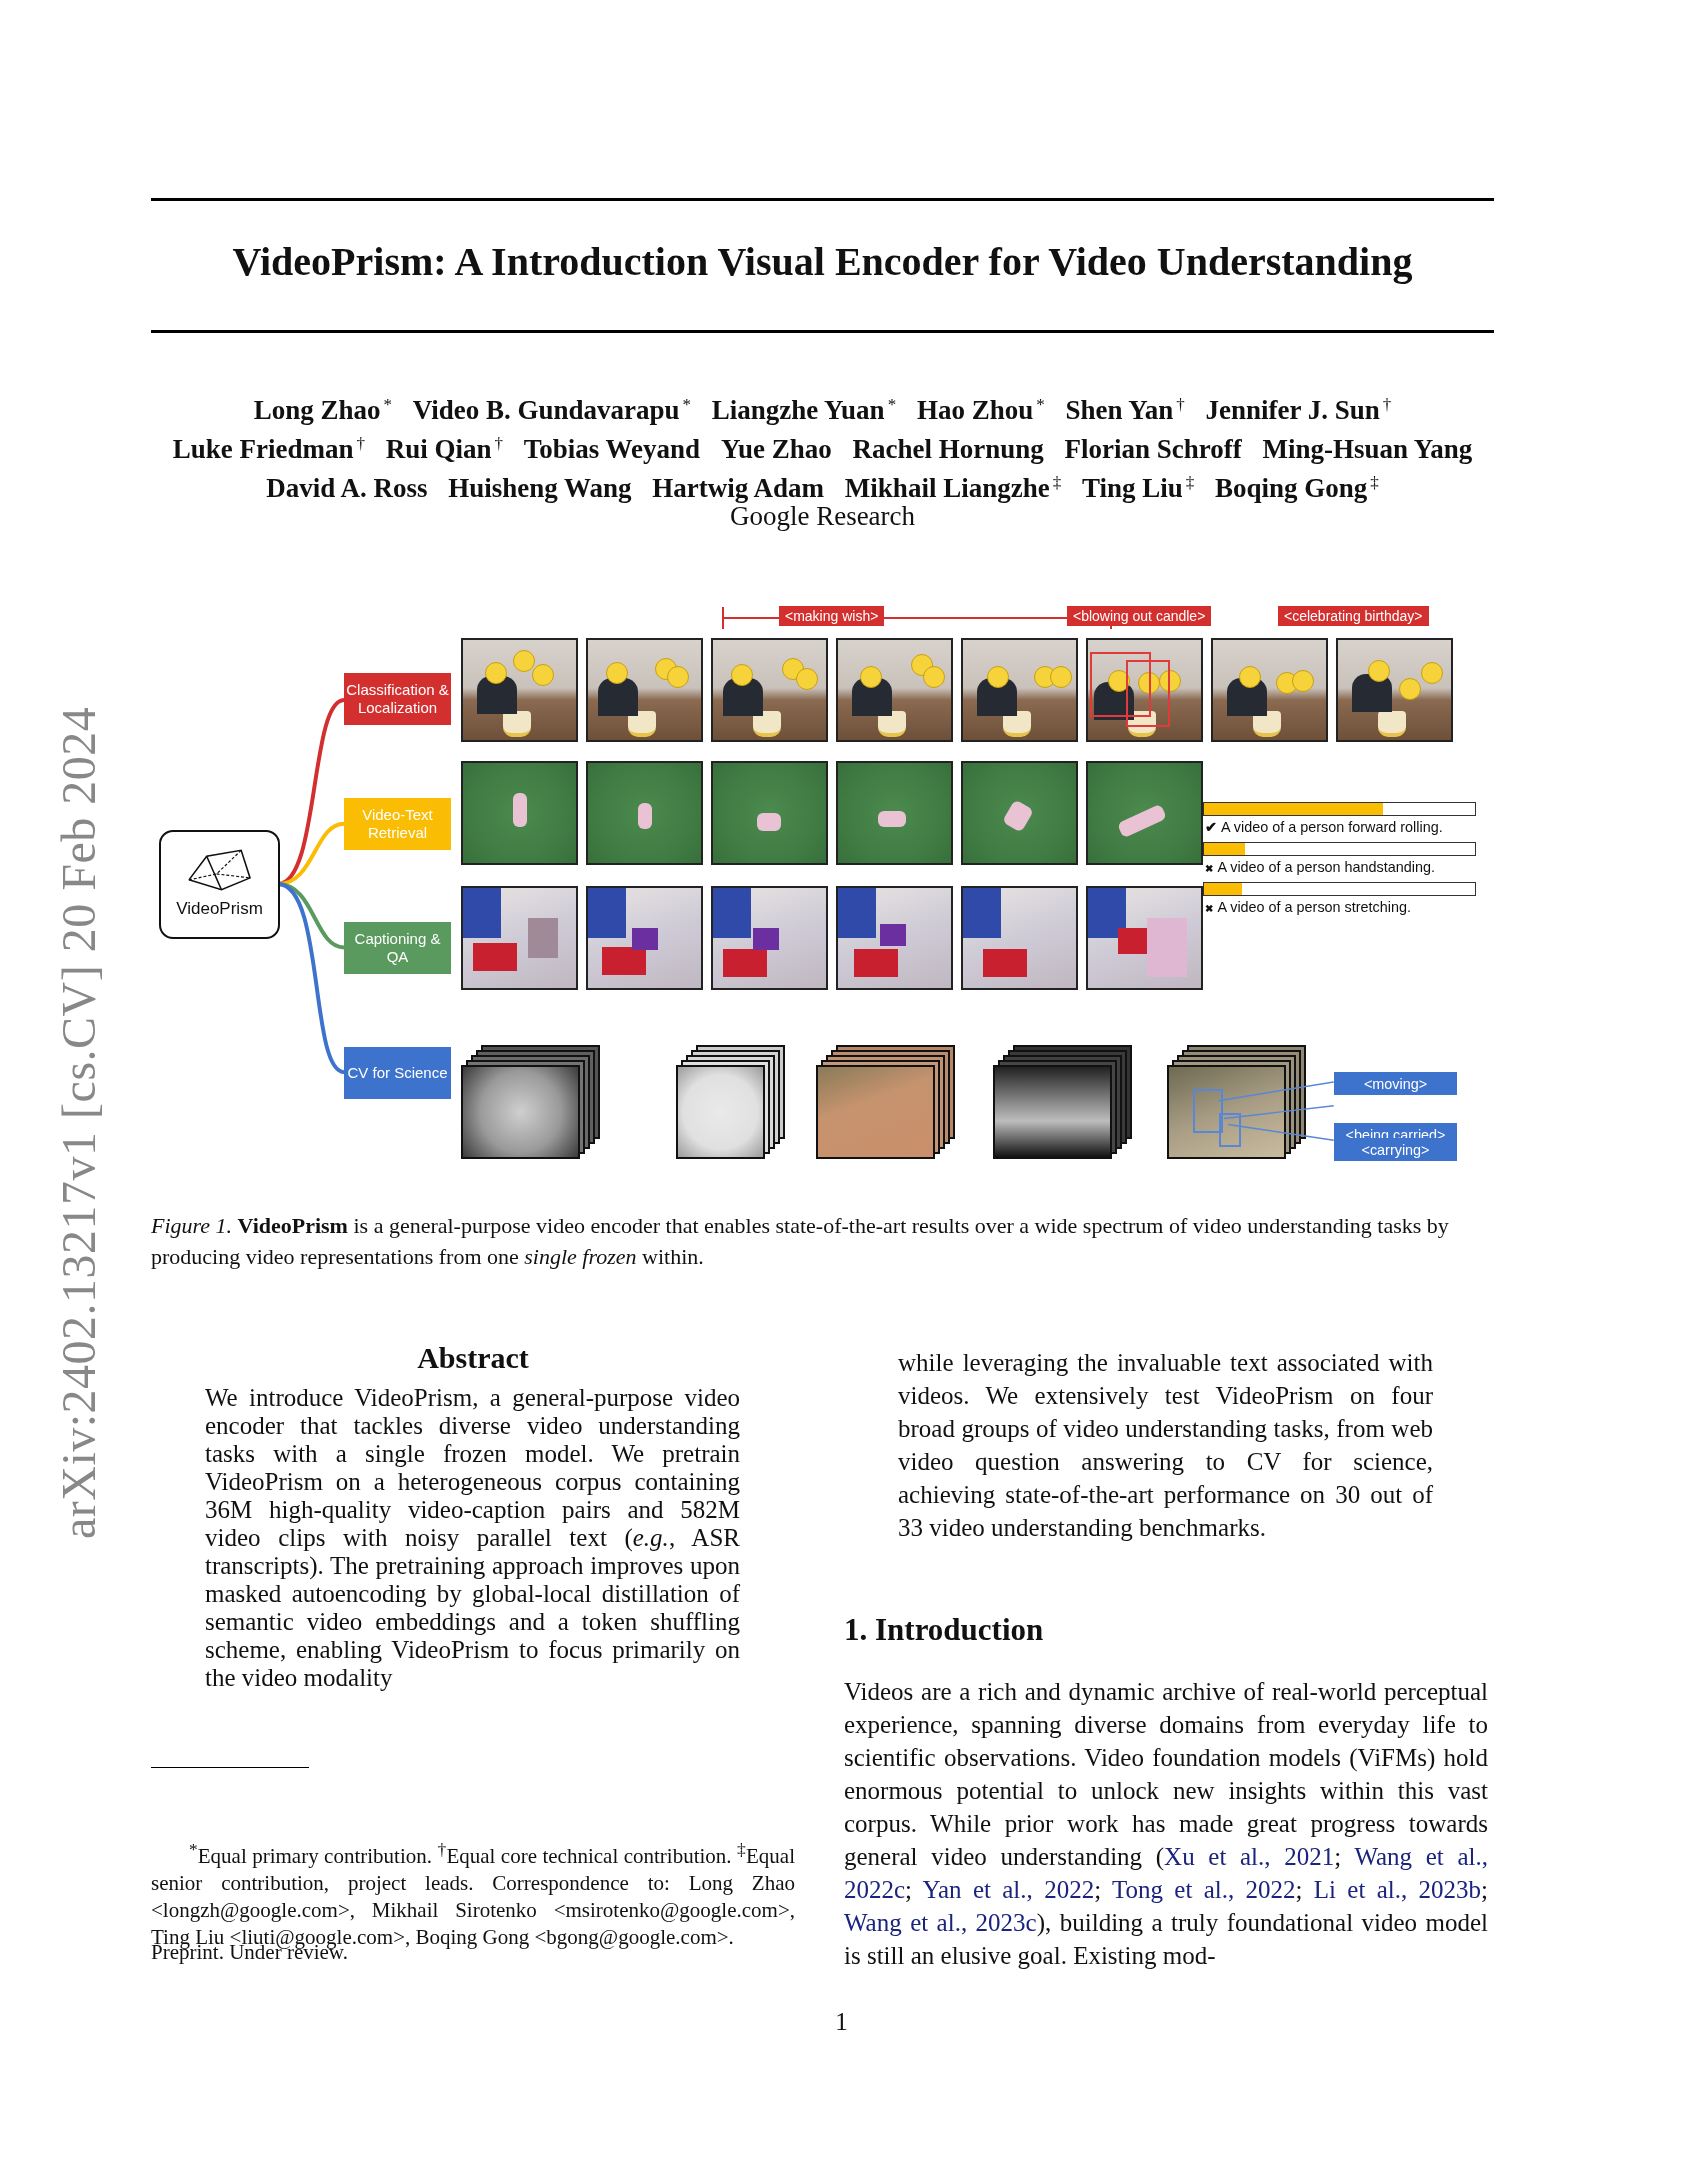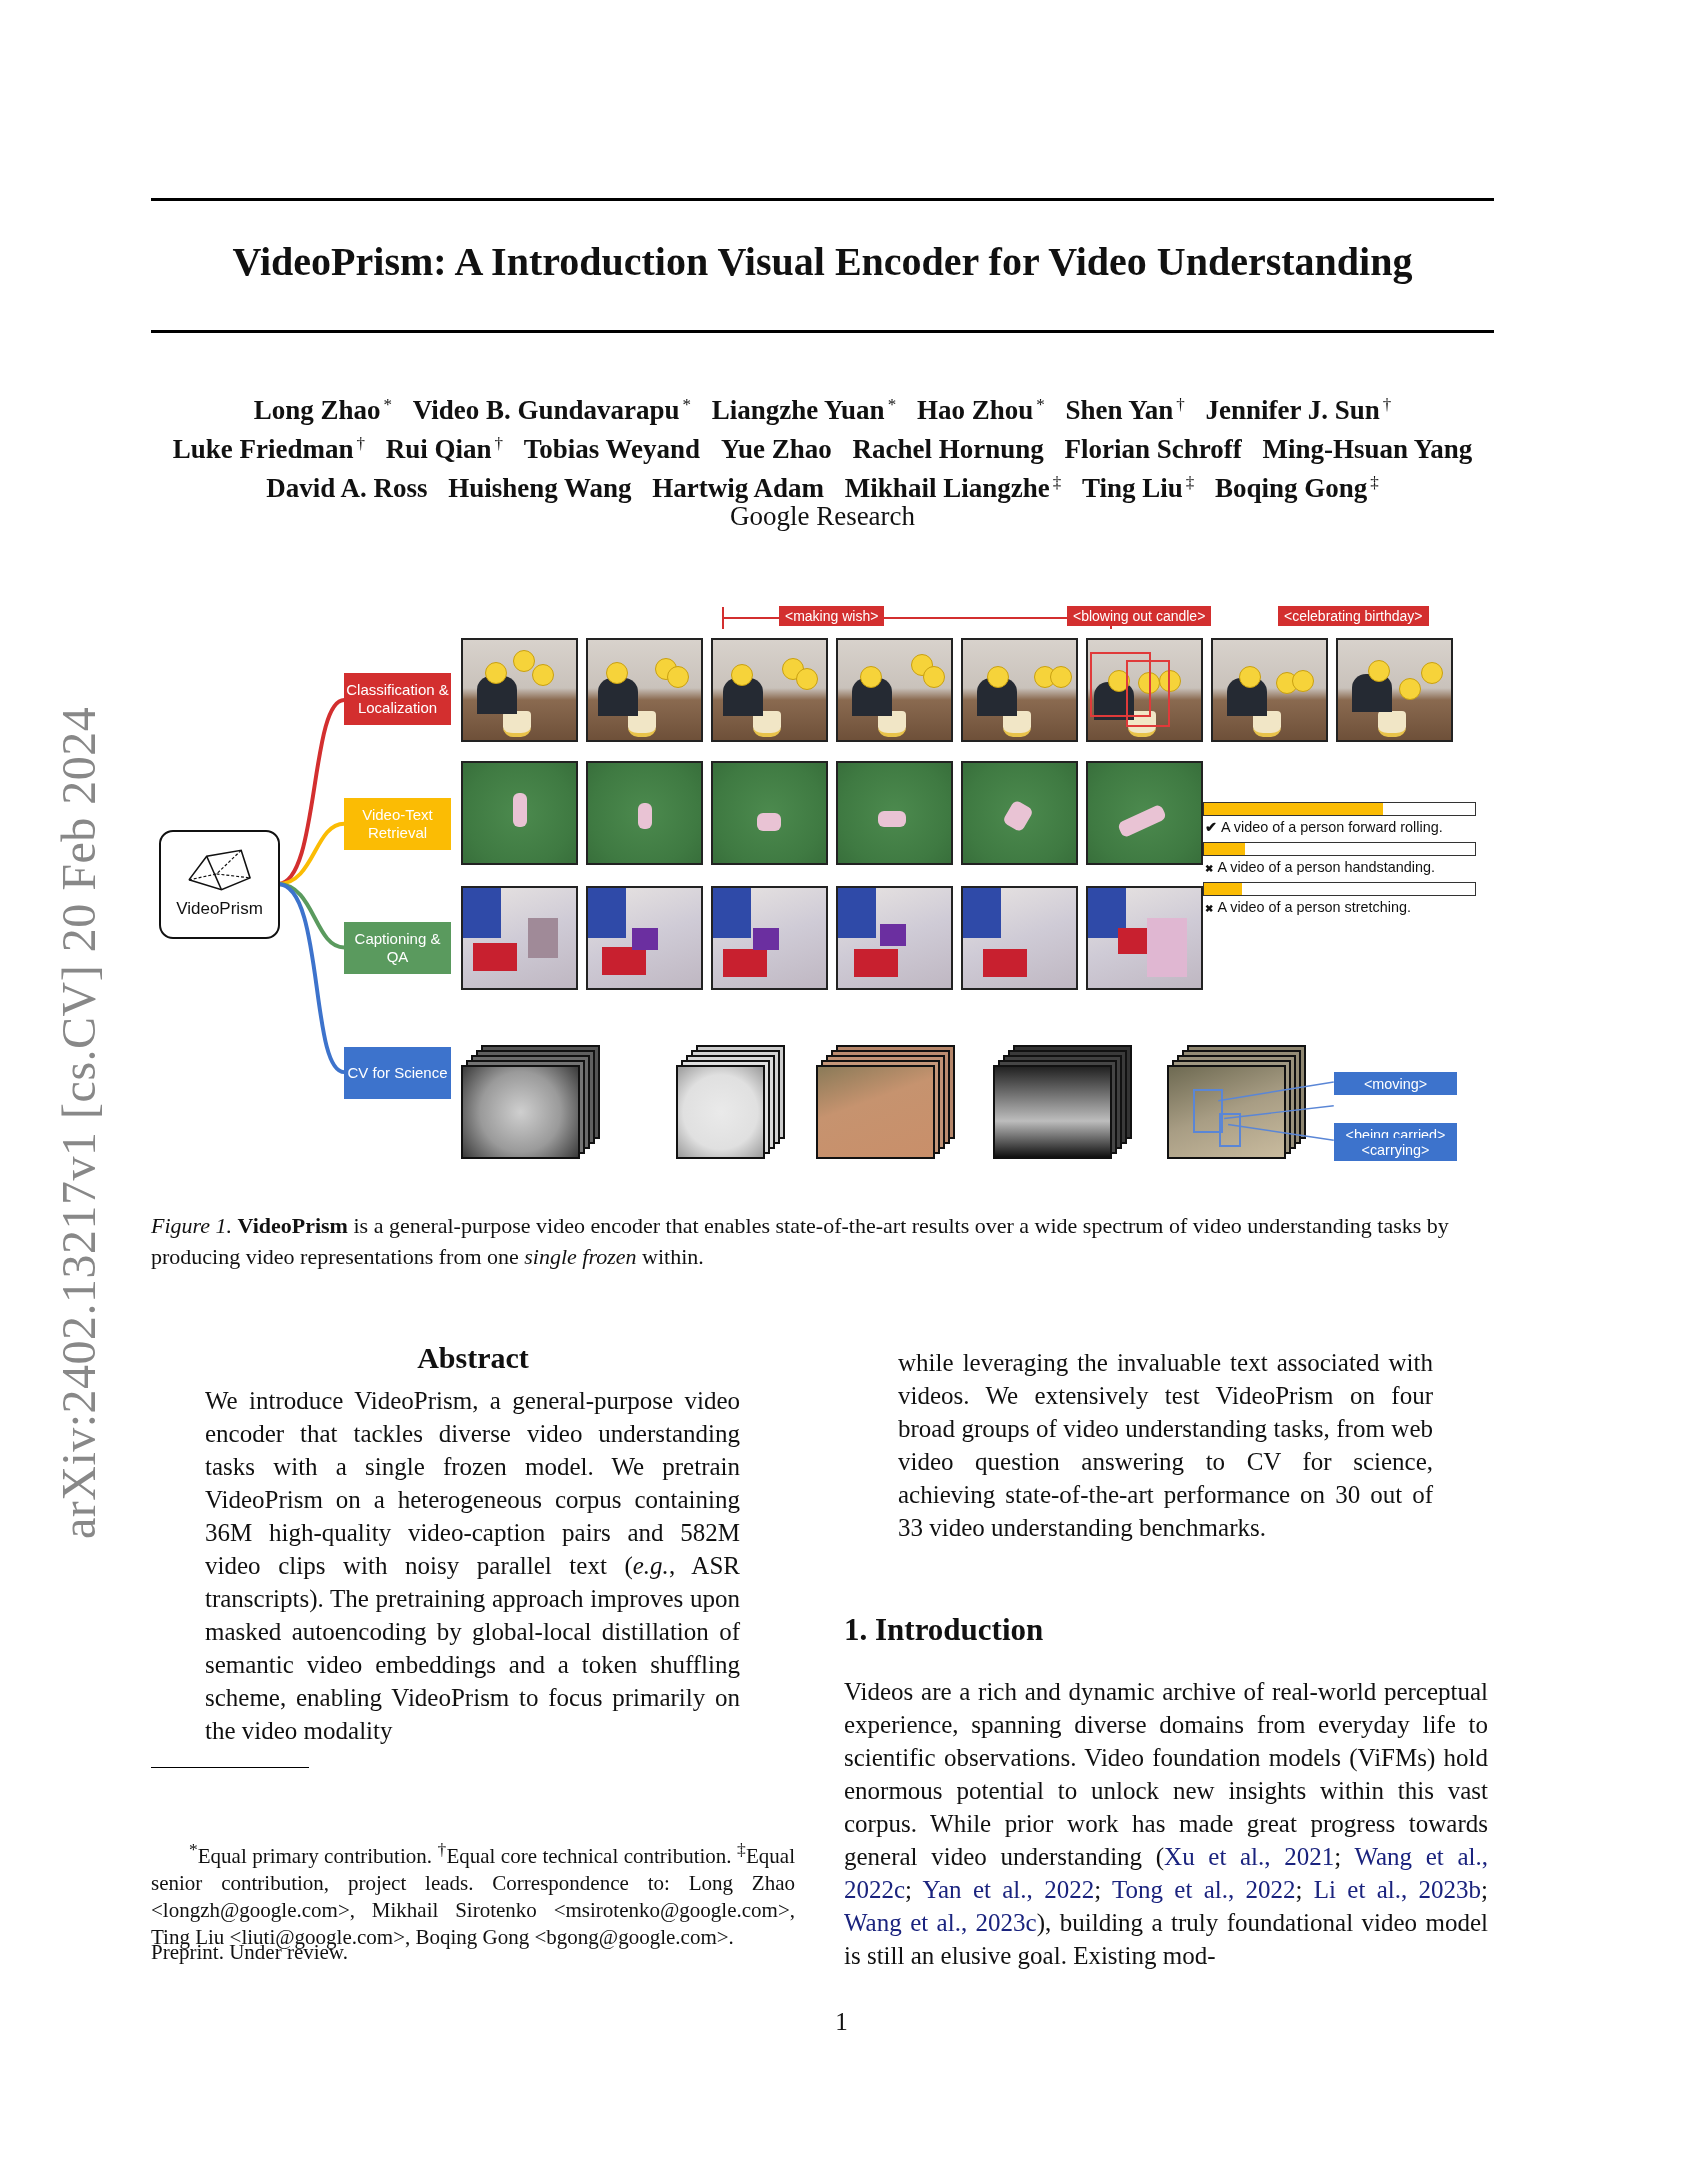--- a/index.html
+++ b/index.html
@@ -72,21 +72,21 @@
   .act-tag { position: absolute; left: 1183px; width: 123px; height: 23px; background: #3d73cc; color: #fff; font-size: 14.4px;
     display: flex; align-items: center; justify-content: center; }
 
   .caption { position: absolute; left: 151px; width: 1343px; top: 1210px; font-size: 22px; line-height: 31px; }
   .caption i { font-style: italic; }
 
   
   .col-left { position: absolute; left: 151px; width: 644px; }
   .col-right { position: absolute; left: 844px; width: 644px; }
   .abstract-title { top: 1341px; text-align: center; font-size: 30px; font-weight: bold; }
-  .abstract-left { left: 205px; width: 535px; top: 1384px; font-size: 25px; line-height: 33px; text-align: justify; }
+  .abstract-left { left: 205px; width: 535px; top: 1384px; font-size: 25px; line-height: 28px; text-align: justify; }
   .abstract-right { left: 898px; width: 535px; top: 1346px; font-size: 25px; line-height: 33px; text-align: justify; }
   .footnote-rule { position: absolute; left: 151px; top: 1767px; width: 158px; height: 1px; background: #000; }
   .footnote { top: 1808px; font-size: 21px; line-height: 27px; text-align: justify; margin-top: 28px; }
   .footnote .ind { display: inline-block; width: 38px; }
   .preprint { top: 1940px; font-size: 21px; }
   .intro-title { top: 1612px; font-size: 31px; font-weight: bold; }
   .intro-body { top: 1675px; font-size: 25px; line-height: 33px; text-align: justify; }
   .cite { color: #1a237e; }
   .page-num { position: absolute; left: 0; width: 1683px; top: 2008px; text-align: center; font-size: 25px; }
 </style>

